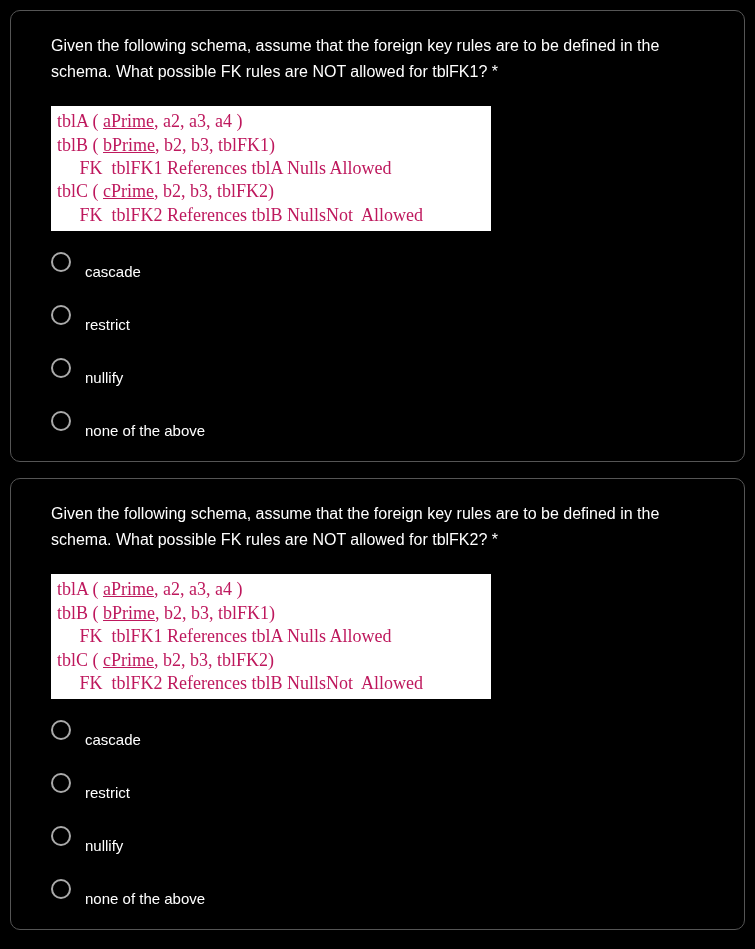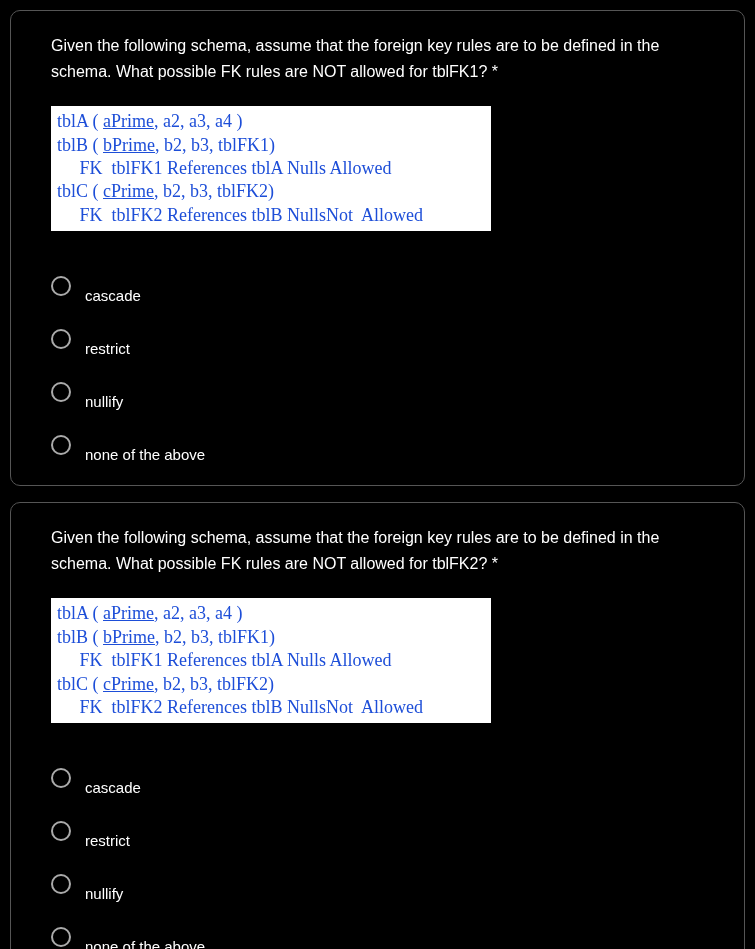--- a/index.html
+++ b/index.html
@@ -21,27 +21,27 @@
       background: #000;
     }
     .question-text {
       color: #fff;
       font-size: 16px;
       line-height: 1.6;
       margin-bottom: 22px;
     }
     .schema-box {
       background: #fff;
-      color: #1d4ed8;
+      color: #be185d;
       font-family: "Times New Roman", serif;
       font-size: 18px;
       line-height: 1.3;
       padding: 4px 6px;
       width: 440px;
-      margin-bottom: 36px;
+      margin-bottom: 12px;
     }
     .schema-line {
       white-space: pre;
     }
     .uline {
       text-decoration: underline;
     }
     .options {
       display: flex;
       flex-direction: column;

